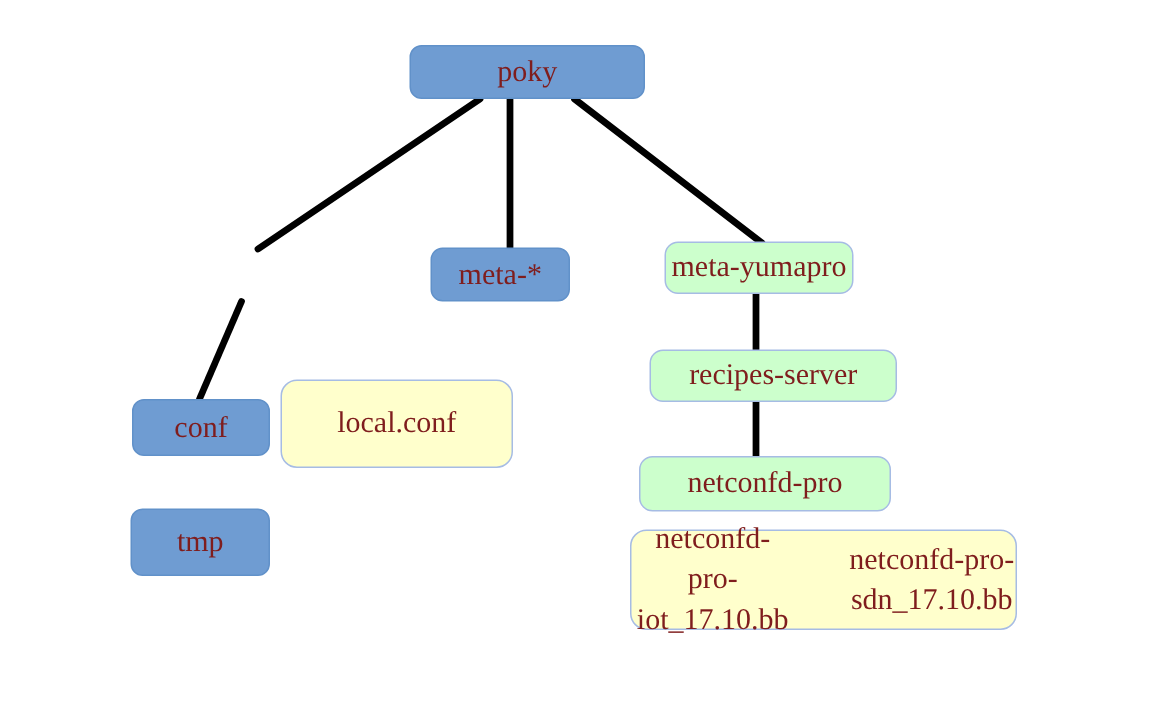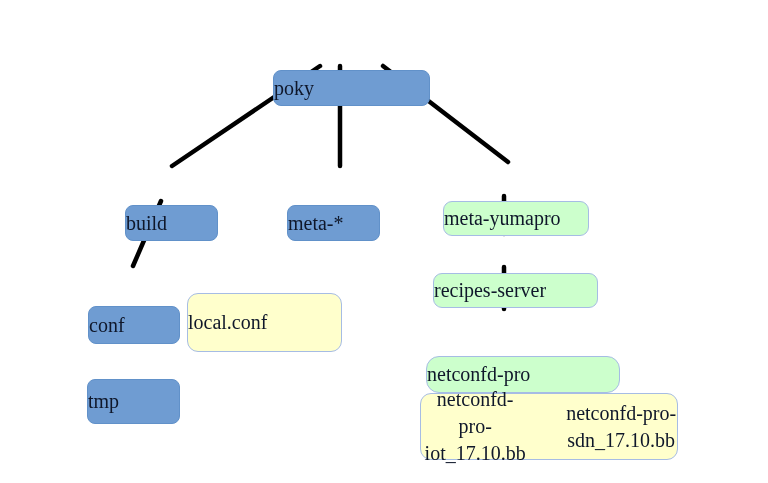--- a/index.html
+++ b/index.html
@@ -14,25 +14,25 @@
   }
   #edges {
     position: absolute;
     left: 0; top: 0;
     width: 768px; height: 483px;
   }
   .node {
     position: absolute;
     display: flex;
     align-items: center;
+    justify-content: center;
     text-align: center;
     font-size: 20px;
-    color: #0f172a;
+    color: #7f1d1d;
     box-sizing: border-box;
-    margin-top: 40px;
   }
   .node.blue {
     background: #6f9cd2;
     border: 1px solid #6191c9;
     border-radius: 8px;
   }
   .node.green {
     background: #ccffcc;
     border: 1px solid #a6bce4;
     border-radius: 9px;
@@ -41,49 +41,46 @@
     background: #ffffcc;
     border: 1px solid #a6bce4;
     border-radius: 11px;
     line-height: 27px;
   }
   .node span { display: block; }
 
   #node-poky           { left: 273px; top: 30px;  width: 157px; height: 36px; }
   #node-build          { left: 125px; top: 165px; width: 93px;  height: 36px; }
   #node-meta-star      { left: 287px; top: 165px; width: 93px;  height: 36px; }
-  #node-meta-yumapro   { left: 443px; top: 161px; width: 146px; height: 35px; }
+  #node-meta-yumapro   { left: 443px; top: 161px; width: 126px; height: 35px; }
   #node-conf           { left: 88px;  top: 266px; width: 92px;  height: 38px; }
   #node-conf-files     { left: 187px; top: 253px; width: 155px; height: 59px; }
   #node-tmp            { left: 87px;  top: 339px; width: 93px;  height: 45px; }
   #node-recipes-server { left: 433px; top: 233px; width: 165px; height: 35px; }
-  #node-netconfd-pro   { left: 426px; top: 316px; width: 194px; height: 37px; border-radius: 13px; }
+  #node-netconfd-pro   { left: 426px; top: 304px; width: 168px; height: 37px; }
   #node-recipe-files   { left: 420px; top: 353px; width: 258px; height: 67px; gap: 36px; }
 </style>
 </head>
 <body>
 
 <div id="canvas">
 
   <svg id="edges" viewBox="0 0 768 483" xmlns="http://www.w3.org/2000/svg">
     <line x1="320" y1="66" x2="172" y2="166" stroke="#000000" stroke-width="4.5" stroke-linecap="round"></line>
     <line x1="340" y1="66" x2="340" y2="166" stroke="#000000" stroke-width="4.5" stroke-linecap="round"></line>
     <line x1="383" y1="66" x2="508" y2="162" stroke="#000000" stroke-width="4.5" stroke-linecap="round"></line>
     <line x1="161" y1="201" x2="133" y2="266" stroke="#000000" stroke-width="4.5" stroke-linecap="round"></line>
     <line x1="504" y1="196" x2="504" y2="234" stroke="#000000" stroke-width="4.5" stroke-linecap="round"></line>
     <line x1="504" y1="267" x2="504" y2="309" stroke="#000000" stroke-width="4.5" stroke-linecap="round"></line>
   </svg>
 
   <div class="node blue" id="node-poky">
     <span>poky</span>
   </div>
 
-  <div class="node blue" id="node-build">
-    <span>build</span>
-  </div>
 
   <div class="node blue" id="node-meta-star">
     <span>meta-*</span>
   </div>
 
   <div class="node green" id="node-meta-yumapro">
     <span>meta-yumapro</span>
   </div>
 
   <div class="node blue" id="node-conf">

